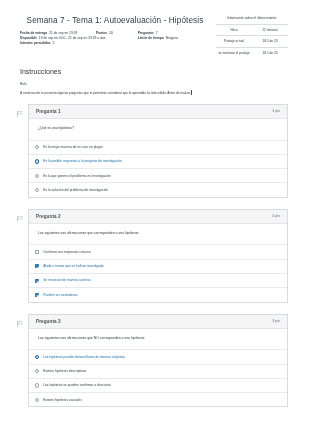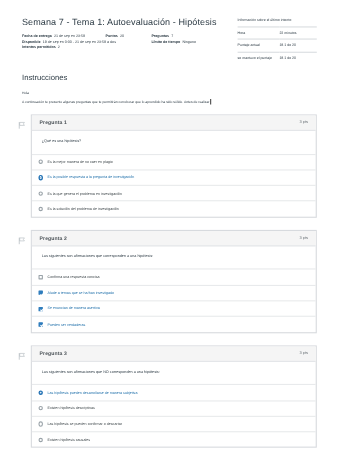--- a/index.html
+++ b/index.html
@@ -16,20 +16,21 @@
     width: 300px; height: 425px;
     background: #fff;
     padding: 0;
   }
 
   
   .header-wrap {
     display: flex;
     align-items: flex-start;
     padding: 16px 12px 0 20px;
+    text-align: center;
   }
   .header-left { flex: 1 1 auto; min-width: 0; padding-right: 6px; }
   .quiz-title {
     font-size: 8.2px;
     font-weight: 400;
     letter-spacing: 0.1px;
     color: #2d3b45;
     margin: 0 0 5px 0;
     line-height: 1.2;
     white-space: nowrap;

